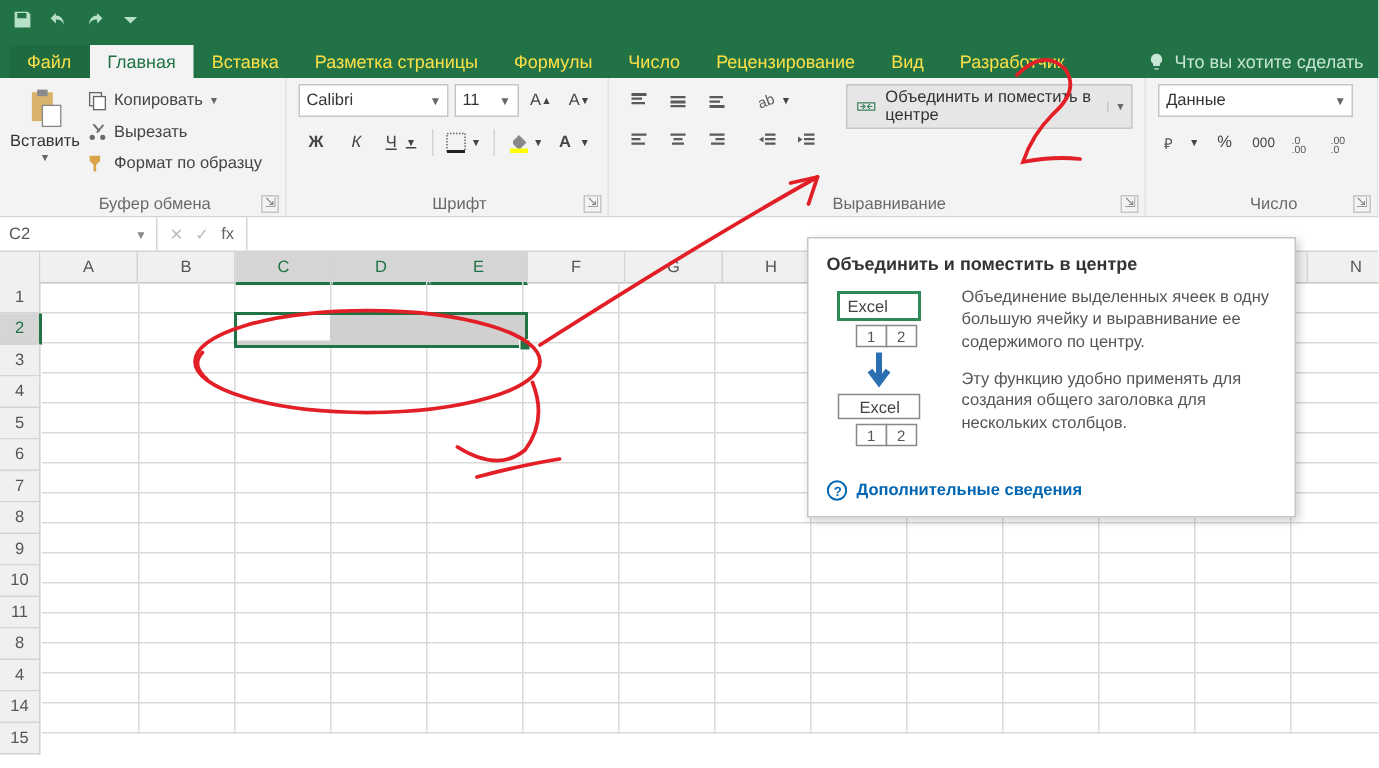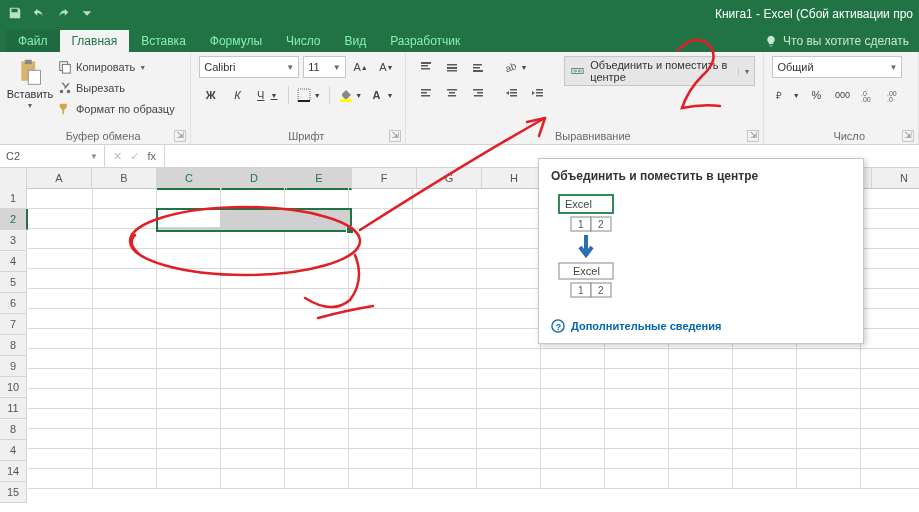--- a/index.html
+++ b/index.html
@@ -1,21 +1,21 @@
 <!DOCTYPE html>
 <html><head>
 <meta charset="utf-8">
 <style>
 html,body{margin:0;padding:0;font-family:"Segoe UI",Tahoma,sans-serif;font-size:12px;color:#333;background:#fff;overflow:hidden;width:919px;height:512px}
 .titlebar{height:28px;background:#217346;display:flex;align-items:center;color:#fff}
 .qat{display:flex;align-items:center;padding-left:8px;gap:10px}
 .qat svg{fill:#b7e0c9;width:14px;height:14px}
 .wtitle{flex:1;text-align:right;padding-right:6px;font-size:12px;color:#fff}
 .tabbar{height:24px;background:#217346;display:flex;align-items:flex-end;color:#fff;padding-left:6px}
-.tab{padding:4px 12px;font-size:12px;cursor:pointer;color:#86efac}
+.tab{padding:4px 12px;font-size:12px;cursor:pointer;color:#fde047}
 .tab.file{background:#1e6b41}
 .tab.active{background:#f3f3f3;color:#217346}
 .tellme{margin-left:auto;display:flex;align-items:center;gap:6px;padding:4px 10px;color:#c7e6d4}
 .tellme svg{fill:#c7e6d4;width:12px;height:12px}
 .ribbon{height:92px;background:#f3f3f3;border-bottom:1px solid #d4d4d4;display:flex}
 .group{border-right:1px solid #e1e1e1;padding:4px 8px 2px 8px;display:flex;flex-direction:column;position:relative}
 .group .glabel{position:absolute;bottom:2px;left:16px;right:0;text-align:center;font-size:11px;color:#6a6a6a}
 .group .glabel .dlg{position:absolute;right:4px;bottom:0;font-size:9px;color:#828282;border:1px solid #c6c6c6;width:10px;height:10px;line-height:9px;text-align:center}
 .btnrow{display:flex;align-items:center;gap:4px}
 .vbtn{display:flex;flex-direction:column;align-items:center;width:44px;gap:2px;padding-top:2px}
@@ -75,29 +75,30 @@
     <span><svg viewBox="0 0 16 16">
           <path d="M6 3L2 7l4 4V8c3 0 5 1 6 4 0-5-3-7-6-7V3z"></path>
         </svg></span>
     <span><svg viewBox="0 0 16 16">
           <path d="M10 3l4 4-4 4V8c-3 0-5 1-6 4 0-5 3-7 6-7V3z"></path>
         </svg></span>
     <span><svg viewBox="0 0 16 16">
           <path d="M3 6h10L8 11z"></path>
         </svg></span>
   </div>
-  <div class="wtitle">Книга1 - Excel (Сбой активации про</div>
 </div>
 
 <div class="tabbar">
   <div class="tab file">Файл</div>
   <div class="tab active">Главная</div>
   <div class="tab">Вставка</div>
+  <div class="tab">Разметка страницы</div>
   <div class="tab">Формулы</div>
   <div class="tab">Число</div>
+  <div class="tab">Рецензирование</div>
   <div class="tab">Вид</div>
   <div class="tab">Разработчик</div>
   <div class="tellme">
     <svg viewBox="0 0 16 16">
         <path d="M8 1a5 5 0 0 0-3 9v2h6v-2a5 5 0 0 0-3-9zM6 14h4v1H6z"></path>
       </svg>
     <span>Что вы хотите сделать</span>
   </div>
 </div>
 
@@ -267,21 +268,21 @@
           <span style="font-size:11px">Объединить и поместить в центре</span>
           <span style="font-size:7px;color:#666;border-left:1px solid #c6c6c6;padding-left:4px">▼</span>
         </div>
       </div>
     </div>
     <div class="glabel"><span>Выравнивание</span><span class="dlg">⇲</span></div>
   </div>
 
   <div class="group numgrp" style="width:150px">
     <div class="combo" style="width:120px;justify-content:space-between;margin-bottom:6px">
-        <span>Общий</span>
+        <span>Данные</span>
         <span class="dd">▼</span>
       </div>
     <div class="row">
       <div class="ib dd">
           <svg viewBox="0 0 14 14">
             <text x="1" y="11" font-size="10">₽</text>
           </svg>
           <span style="font-size:7px">▼</span>
         </div>
       <div class="ib">%</div>
@@ -589,20 +590,24 @@
         <text x="47" y="37" font-size="10" fill="#555">2</text>
         <path d="M35 44 v18 M29 56 l6 8 6-8" stroke="#2b6fb3" stroke-width="4" fill="none"></path>
         <rect x="8" y="72" width="54" height="16" fill="#fff" stroke="#888"></rect>
         <text x="22" y="84" font-size="11" fill="#444">Excel</text>
         <rect x="20" y="92" width="20" height="14" fill="#fff" stroke="#888"></rect>
         <text x="27" y="103" font-size="10" fill="#555">1</text>
         <rect x="40" y="92" width="20" height="14" fill="#fff" stroke="#888"></rect>
         <text x="47" y="103" font-size="10" fill="#555">2</text>
       </svg>
     </div>
+    <div class="txt">
+      <p>Объединение выделенных ячеек в одну большую ячейку и выравнивание ее содержимого по центру.</p>
+      <p>Эту функцию удобно применять для создания общего заголовка для нескольких столбцов.</p>
+    </div>
   </div>
   <div class="more">
     <svg viewBox="0 0 16 16">
         <circle cx="8" cy="8" r="7" fill="none" stroke="#0066b3" stroke-width="1.5"></circle>
         <text x="5.5" y="12" font-size="10" fill="#0066b3">?</text>
       </svg>
     <span>Дополнительные сведения</span>
   </div>
 </div>
 

